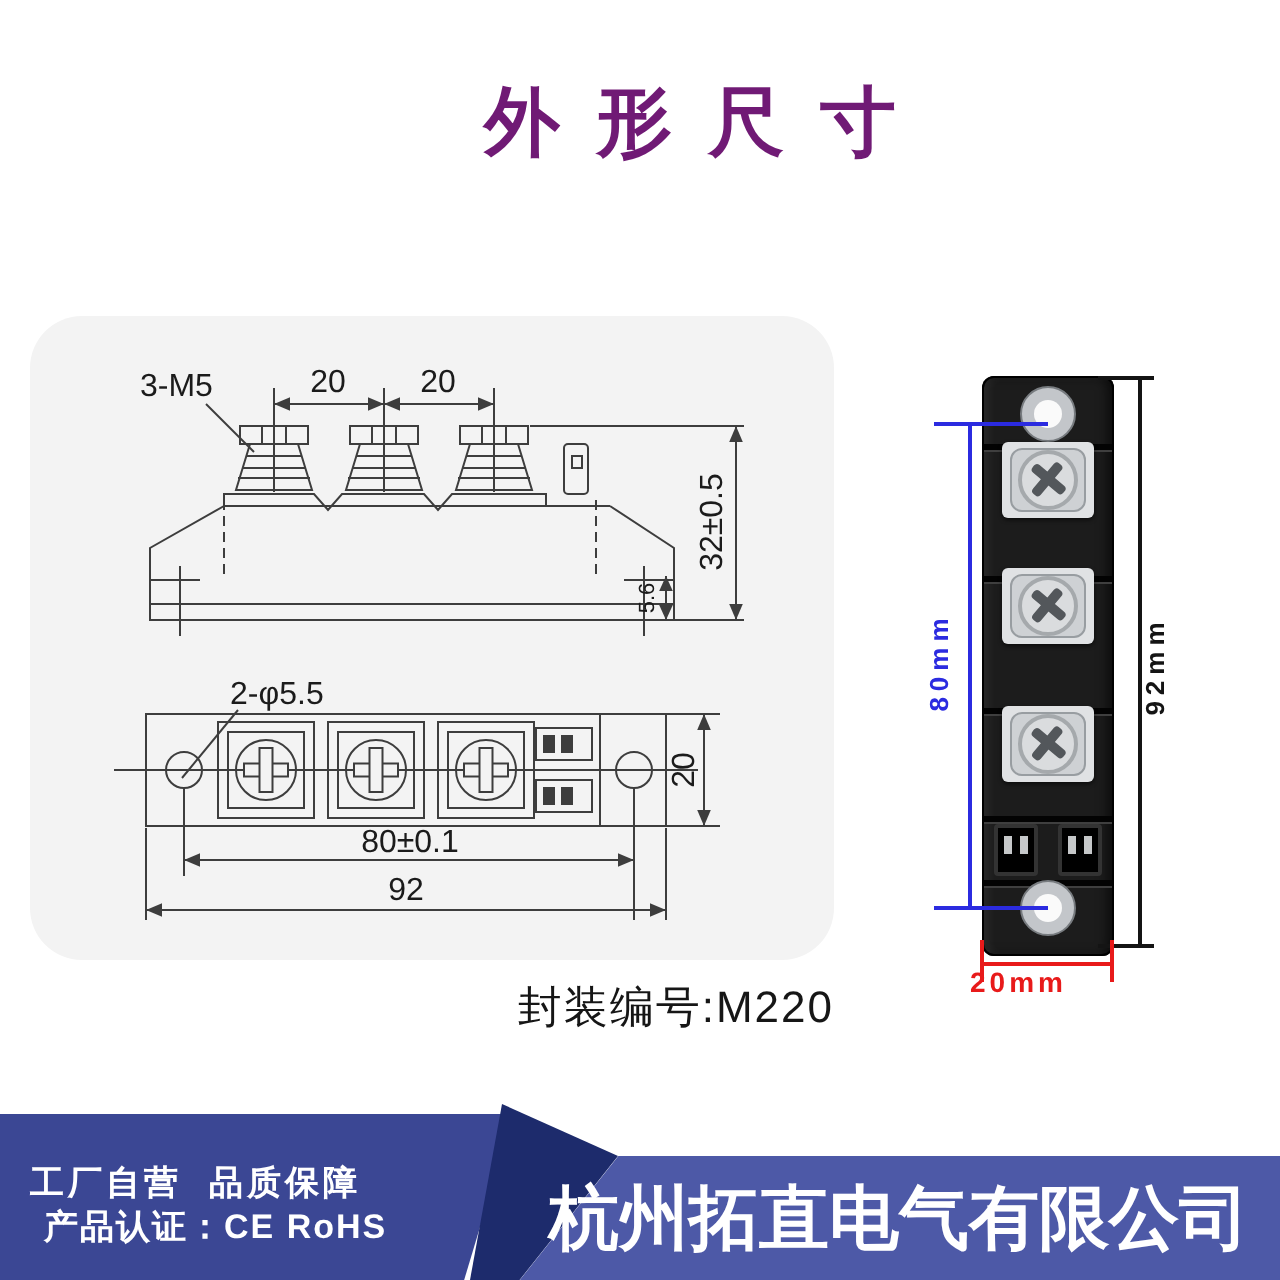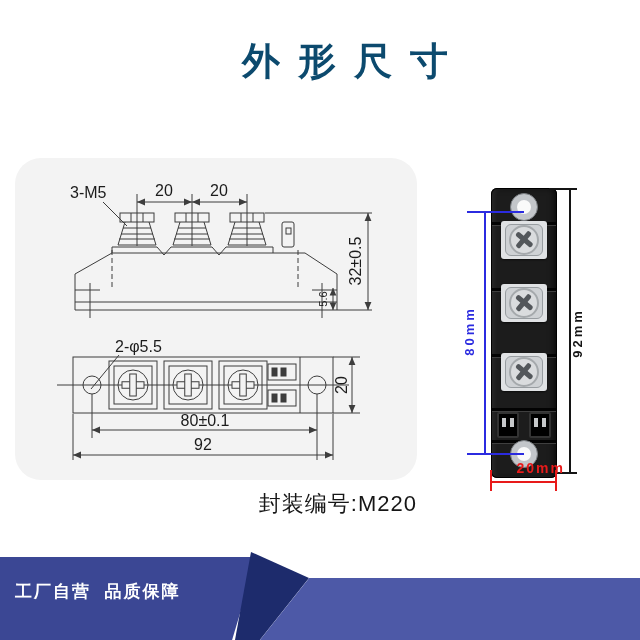--- a/index.html
+++ b/index.html
@@ -2,21 +2,21 @@
 <html><head>
 <meta charset="utf-8">
 <style>
   html,body{margin:0;padding:0;background:#ffffff;}
   .page{position:relative;width:640px;height:640px;background:#ffffff;overflow:hidden;
         font-family:"Liberation Sans", sans-serif;}
   .abs{position:absolute;}
 
   
   .title{left:68px;right:0;top:36px;text-align:center;font-size:38px;font-weight:bold;
-         color:#0c4a6e;letter-spacing:18px;white-space:pre;font-family:Liberation Mono, monospace;}
+         color:#701a75;letter-spacing:18px;white-space:pre;font-family:Liberation Mono, monospace;}
 
   
   .panel{left:15px;top:158px;width:402px;height:322px;background:#f3f3f3;border-radius:26px;}
   .caption{left:15px;top:489px;width:402px;text-align:right;font-size:22px;color:#161616;
            letter-spacing:1px;white-space:pre;}
 
   #dwg{position:absolute;left:15px;top:158px;width:402px;height:322px;}
   #dwg line,#dwg path,#dwg rect,#dwg circle,#dwg polyline{stroke:#3d3d3d;fill:none;stroke-width:1;}
   #dwg .arr{fill:#3d3d3d;stroke:none;}
   #dwg .pinfill{fill:#3d3d3d;stroke:#3d3d3d;}
@@ -41,21 +41,21 @@
   .socket{top:412px;width:22px;height:26px;background:#000;border:2px solid #333;border-radius:2px;box-sizing:border-box;}
   .socket:before,.socket:after{content:"";position:absolute;top:4px;width:4px;height:9px;background:#c6c8ca;}
   .socket:before{left:3px;} .socket:after{right:3px;}
 
   .dimline{background:#2b2be0;}
   .dimblk{background:#141414;}
   .dimred{background:#e81a1a;}
   .vlabel{width:80px;height:16px;text-align:center;font-size:13px;font-weight:bold;letter-spacing:3px;line-height:16px;white-space:pre;}
   .lbl-80{color:#2b2be0;left:430px;top:323px;transform:rotate(-90deg);}
   .lbl-92{color:#141414;left:538px;top:325px;transform:rotate(-90deg);}
-  .lbl-20mm{left:485px;top:460px;width:80px;text-align:right;color:#e81a1a;font-size:14px;font-weight:bold;letter-spacing:2px;white-space:pre;}
+  .lbl-20mm{left:485px;top:483px;width:80px;text-align:left;color:#e81a1a;font-size:14px;font-weight:bold;letter-spacing:2px;white-space:pre;}
 
   
   .f-left{left:0;top:557px;width:257px;height:83px;background:#3b4794;
           clip-path:polygon(0 0,100% 0,90.3% 100%,0 100%);}
   .f-wedge{left:235px;top:552px;width:80px;height:88px;background:#1d2b6c;
            clip-path:polygon(20% 0,92.5% 29.5%,31% 100%,0 100%);}
   .f-band{left:258px;top:578px;width:382px;height:62px;background:#4d59a7;
           clip-path:polygon(13.4% 0,100% 0,100% 100%,0.5% 100%);}
   .f-line1{left:15px;top:580px;font-size:17px;font-weight:bold;color:#ffffff;letter-spacing:2px;white-space:pre;}
   .f-line2{left:22px;top:602px;font-size:17px;font-weight:bold;color:#ffffff;letter-spacing:1px;white-space:pre;}
@@ -255,14 +255,16 @@
 
   <div class="abs dimred" style="left:491px;top:481px;width:66px;height:2px"></div>
   <div class="abs dimred" style="left:490px;top:470px;width:2px;height:21px"></div>
   <div class="abs dimred" style="left:555px;top:470px;width:2px;height:21px"></div>
   <div class="abs lbl-20mm">20mm</div>
 
   <div class="abs f-left"></div>
   <div class="abs f-wedge"></div>
   <div class="abs f-band"></div>
   <div class="abs f-line1">工厂自营  品质保障</div>
+  <div class="abs f-line2">产品认证：CE RoHS</div>
+  <div class="abs f-company">杭州拓直电气有限公司</div>
 
 </div>
 
 </body></html>

